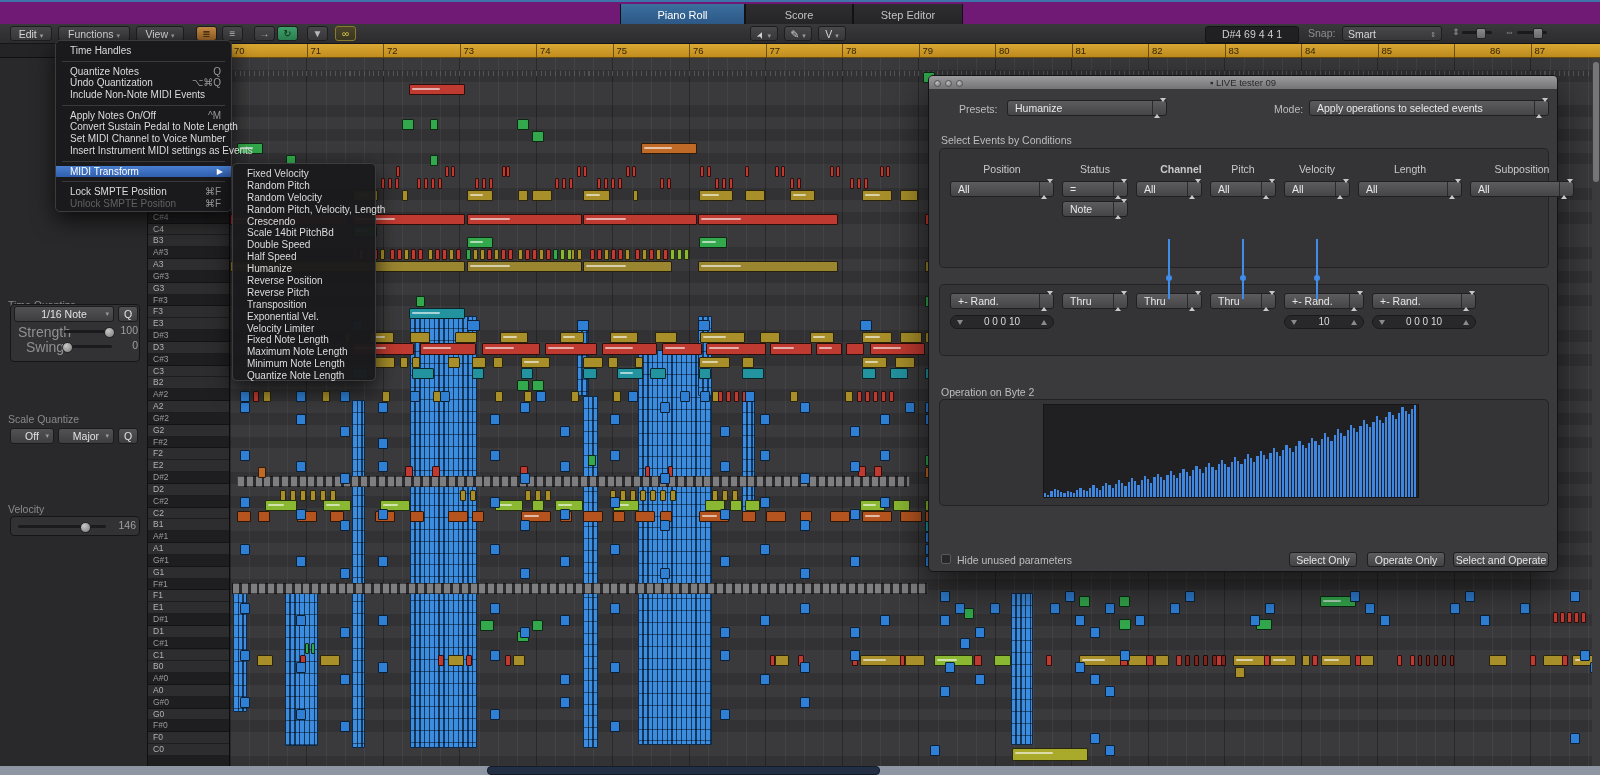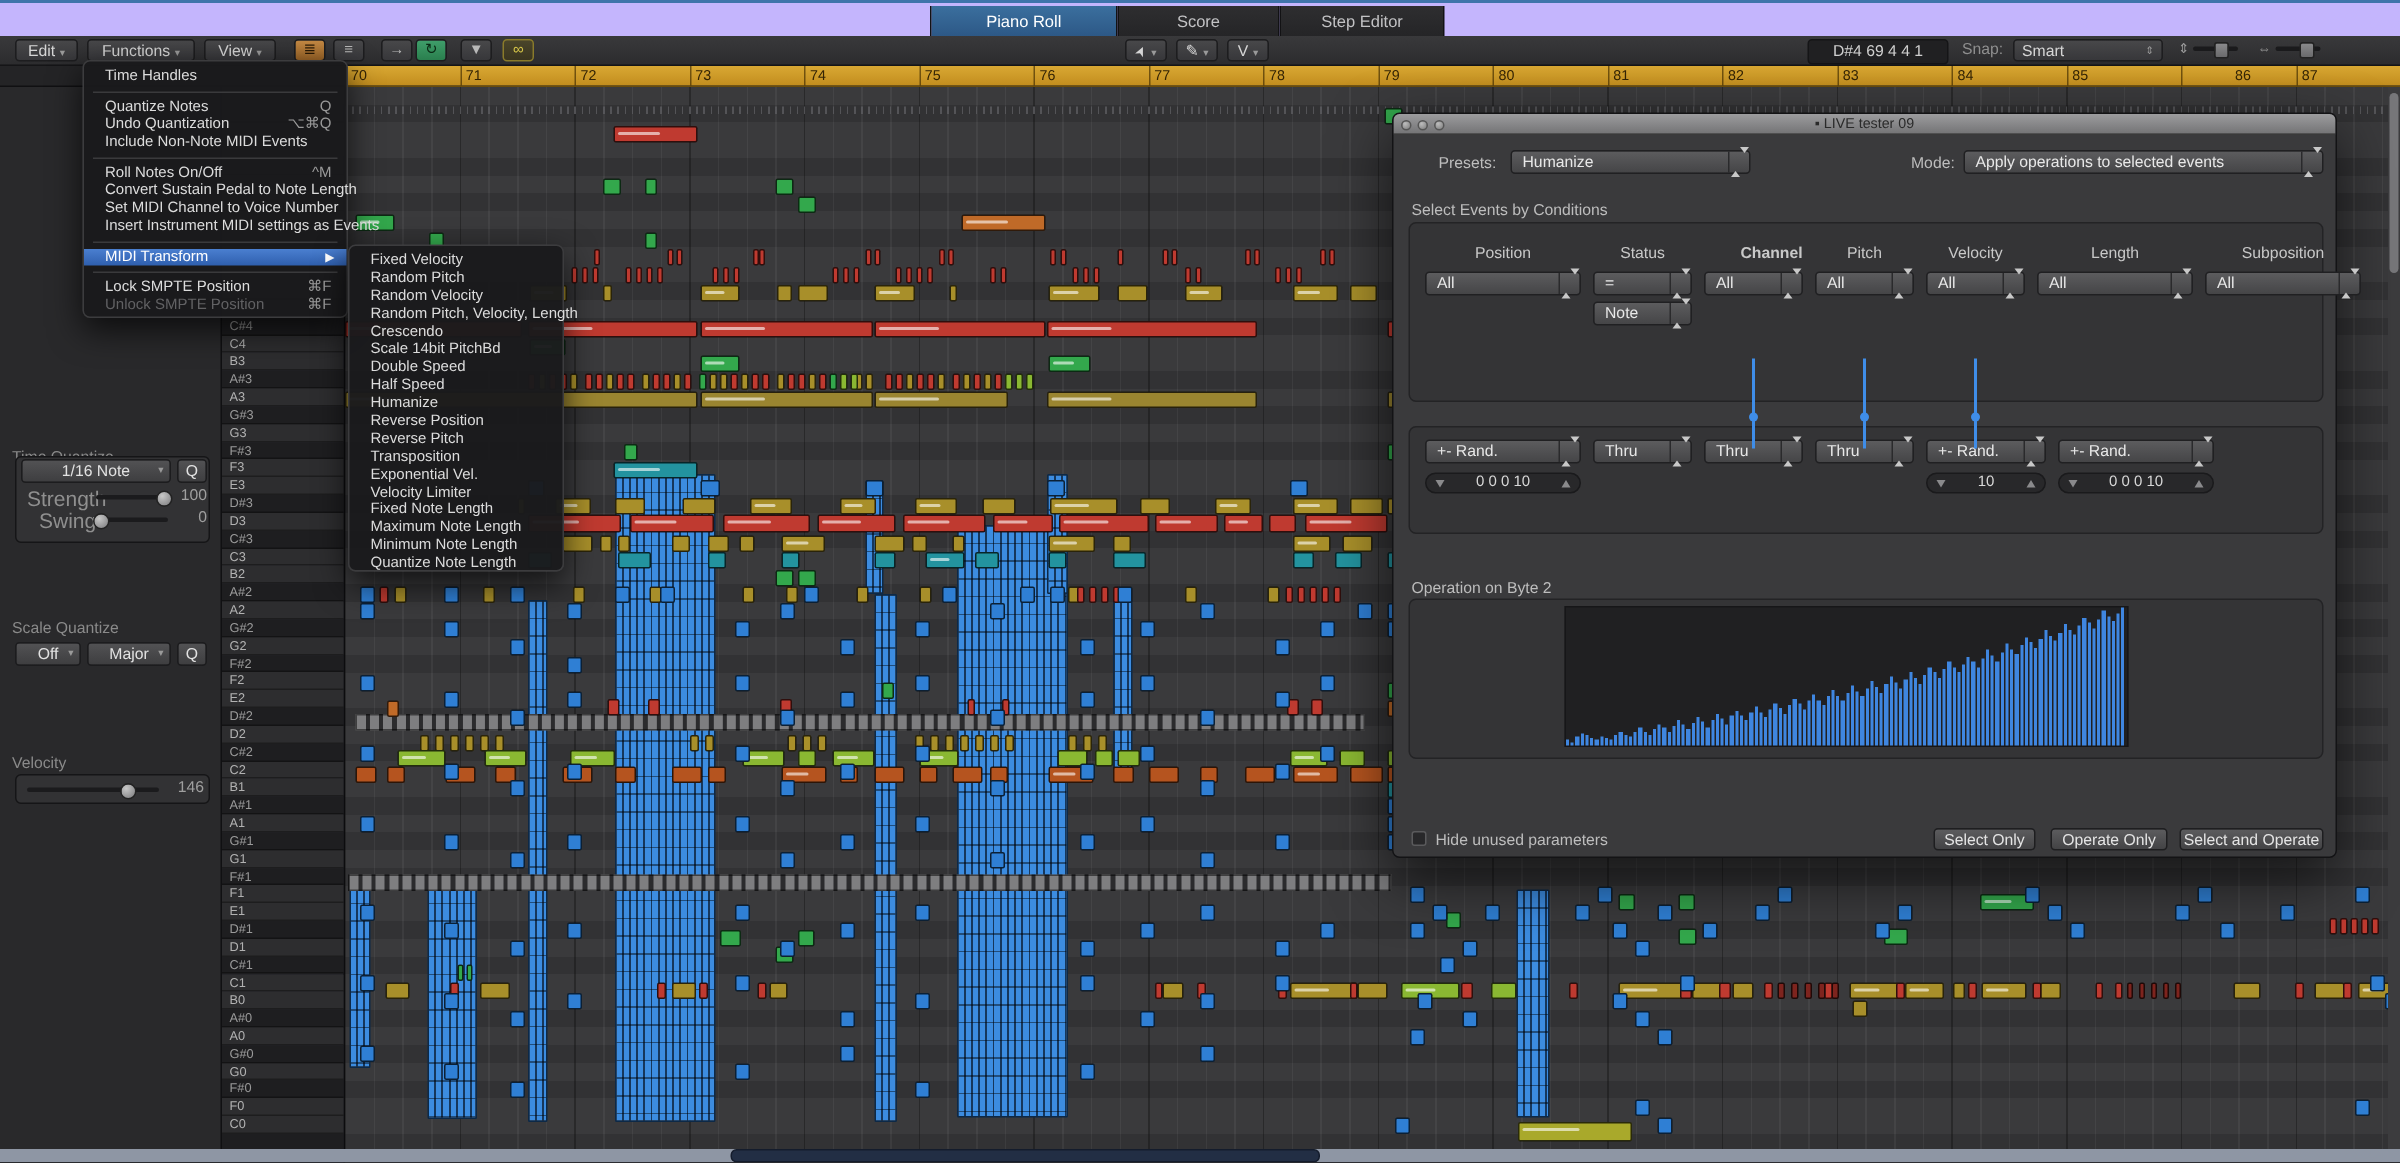--- a/index.html
+++ b/index.html
@@ -1,21 +1,21 @@
 <!DOCTYPE html>
 <html><head>
 <meta charset="utf-8">
 <style>
   html,body{margin:0;padding:0;background:#111;}
   #stage{position:relative;width:1600px;height:775px;overflow:hidden;
          font-family:"Liberation Sans","DejaVu Sans",sans-serif;
          background:#2a2a2c;color:#ccc;-webkit-user-select:none;user-select:none;}
   .abs{position:absolute;}
   
-  #tabbar{left:0;top:0;width:1600px;height:24px;background:#c4b5fd;border-top:2px solid #3f74ab;box-sizing:border-box;}
+  #tabbar{left:0;top:0;width:1600px;height:24px;background:#701a75;border-top:2px solid #3f74ab;box-sizing:border-box;}
   .tab{position:absolute;top:2px;height:22px;line-height:22px;text-align:center;font-size:11px;color:#c2c2c4;
        background:linear-gradient(#2e2e30,#242426);border-left:1px solid #121214;border-right:1px solid #121214;box-sizing:border-box;}
   .tab.active{background:linear-gradient(#3b6f9e,#2b5684);color:#fff;}
   
   #toolbar{left:0;top:24px;width:1600px;height:20px;background:linear-gradient(#39393b,#2c2c2e);border-bottom:1px solid #151517;box-sizing:border-box;}
   .tbtn{position:absolute;top:2px;height:15px;line-height:15px;font-size:10.5px;color:#d6d6d6;text-align:center;
         background:linear-gradient(#4a4a4c,#383840);background:linear-gradient(#48484a,#37373a);border:1px solid #1d1d1f;border-radius:3px;box-sizing:border-box;padding:0 5px;}
   .tbtn .dd{font-size:7px;color:#9a9a9a;margin-left:3px;}
   .ibtn{position:absolute;top:2px;height:15px;width:21px;line-height:14px;font-size:10px;text-align:center;
         background:linear-gradient(#48484a,#37373a);border:1px solid #1d1d1f;border-radius:3px;box-sizing:border-box;color:#b8b8b8;}
@@ -1087,21 +1087,21 @@
       <div class="twbtn" style="left: 524px; top: 476px; width: 96px;">Select and Operate</div>
     </div>
 
   <div class="menu" id="fnmenu" style="left:55px;top:40px;width:177px;height:172px;">
       <div class="mi"><span>Time Handles</span></div>
       <div class="msep"></div>
       <div class="mi"><span>Quantize Notes</span><span class="sc">Q</span></div>
       <div class="mi"><span>Undo Quantization</span><span class="sc">⌥⌘Q</span></div>
       <div class="mi"><span>Include Non-Note MIDI Events</span></div>
       <div class="msep"></div>
-      <div class="mi"><span>Roll Notes On/Off</span><span class="sc">^M</span></div>
+      <div class="mi"><span>Apply Notes On/Off</span><span class="sc">^M</span></div>
       <div class="mi"><span>Convert Sustain Pedal to Note Length</span></div>
       <div class="mi"><span>Set MIDI Channel to Voice Number</span></div>
       <div class="mi"><span>Insert Instrument MIDI settings as Events</span></div>
       <div class="msep"></div>
       <div class="mi hl"><span>MIDI Transform</span><span class="arrow">▶</span></div>
       <div class="msep"></div>
       <div class="mi"><span>Lock SMPTE Position</span><span class="sc">⌘F</span></div>
       <div class="mi dis"><span>Unlock SMPTE Position</span><span class="sc">⌘F</span></div>
     </div>
   <div class="menu" id="fnsub" style="left:232px;top:163px;width:144px;height:218px;">

